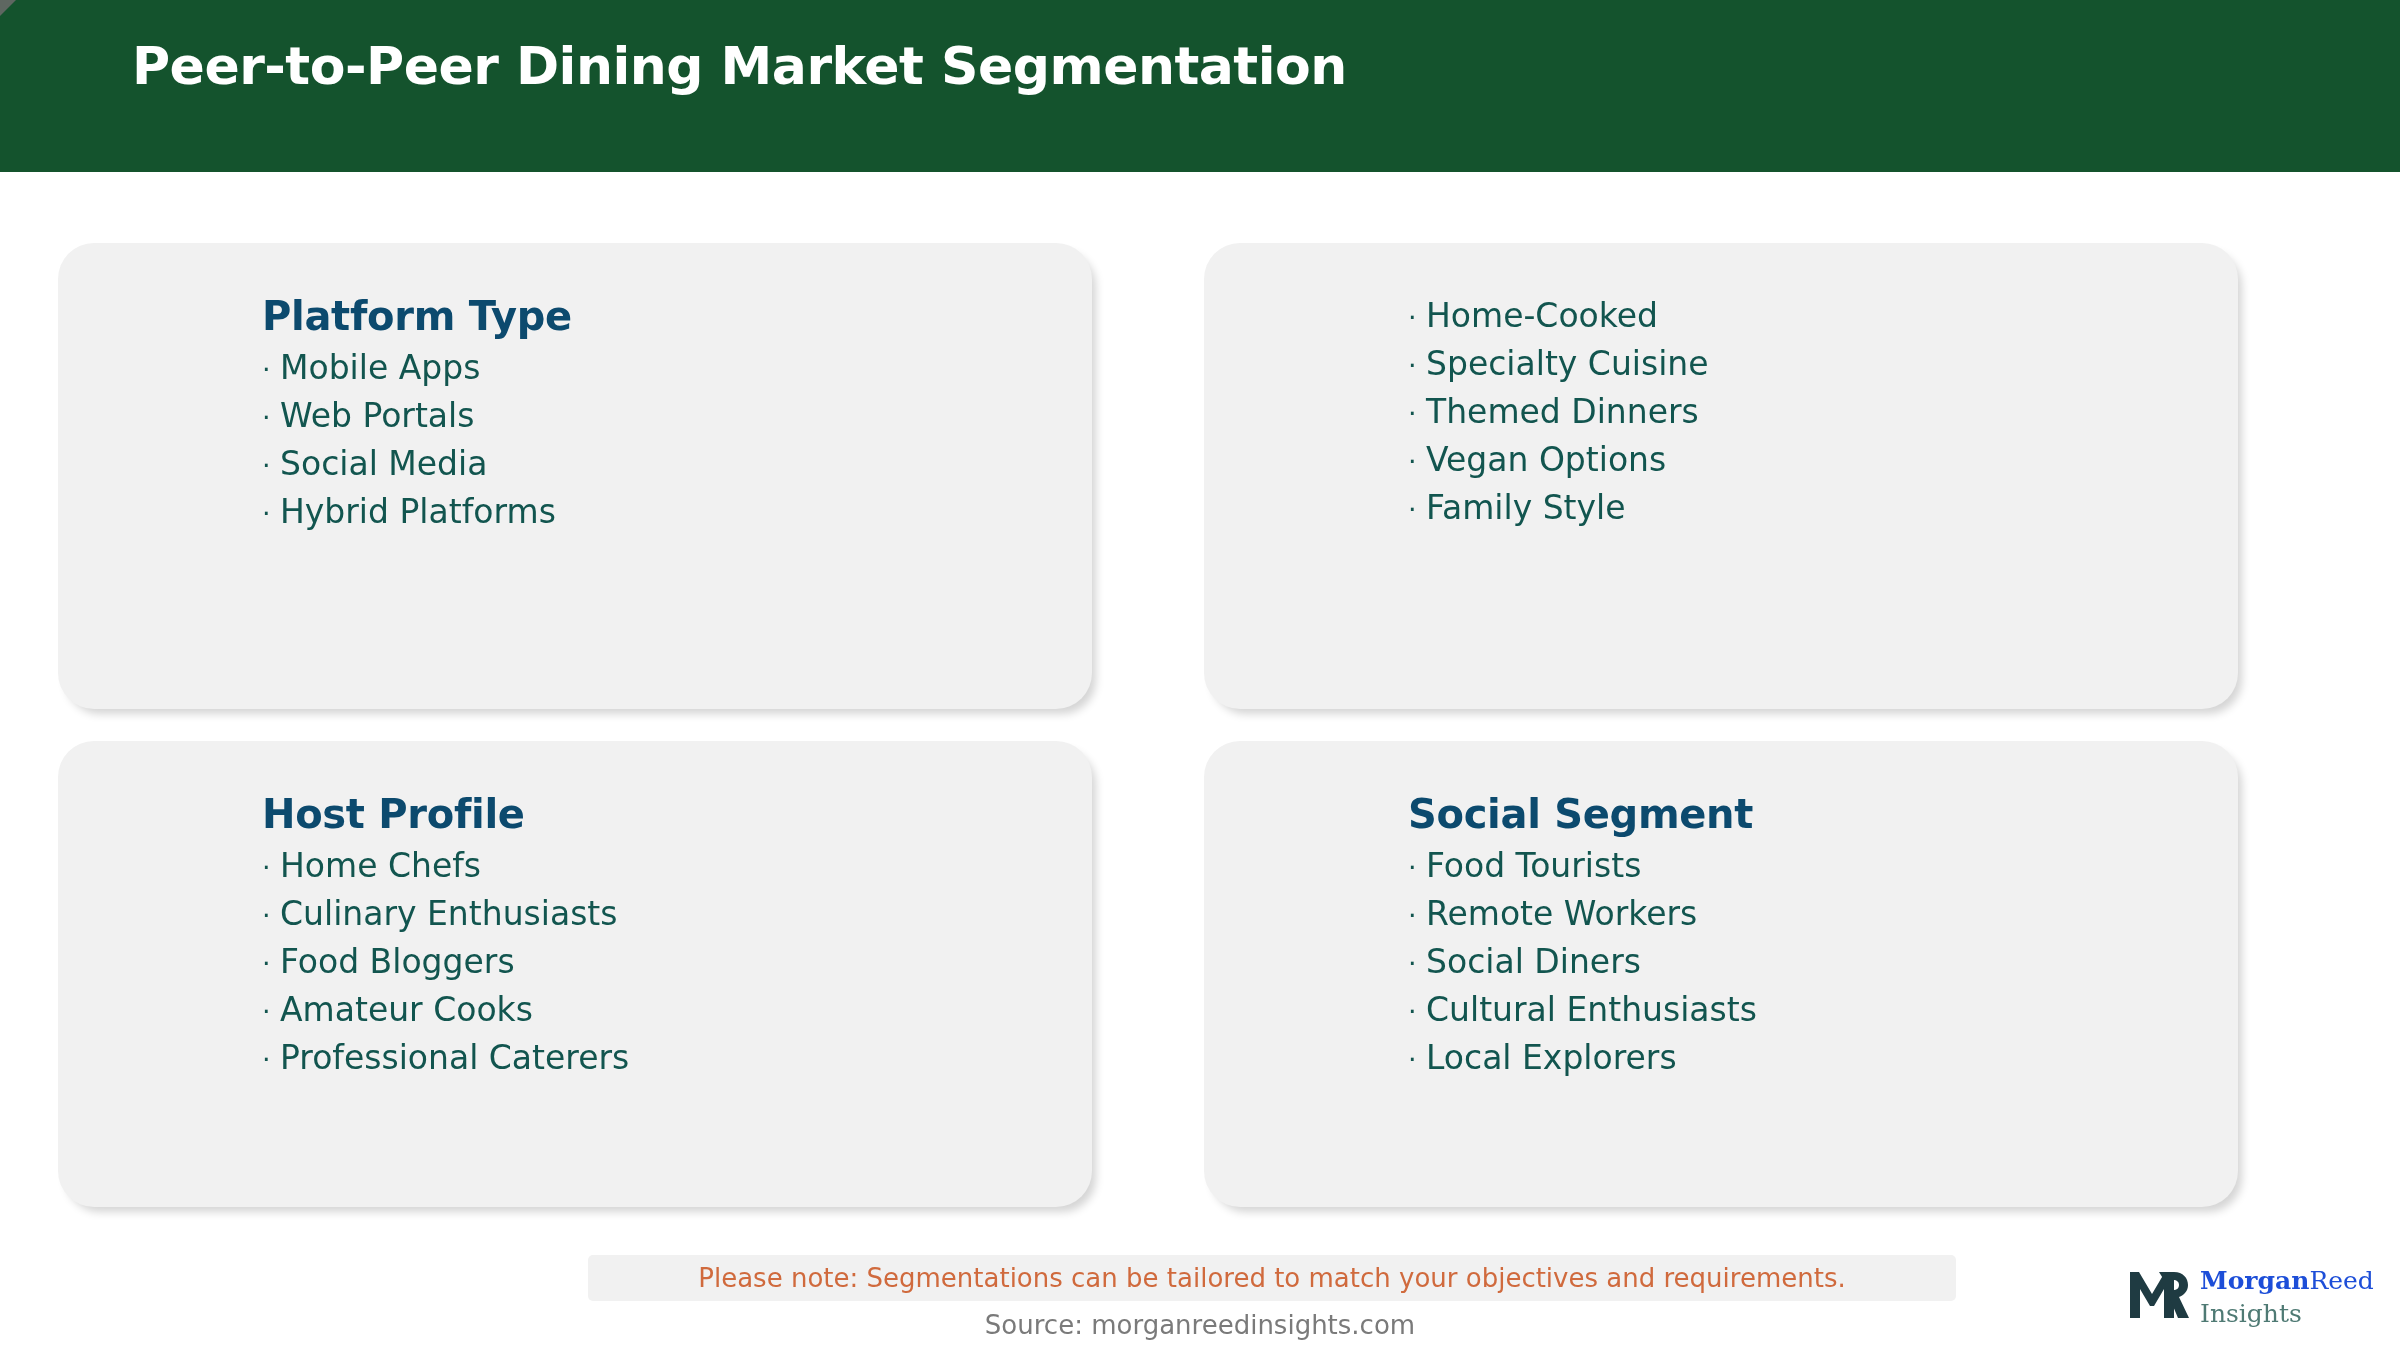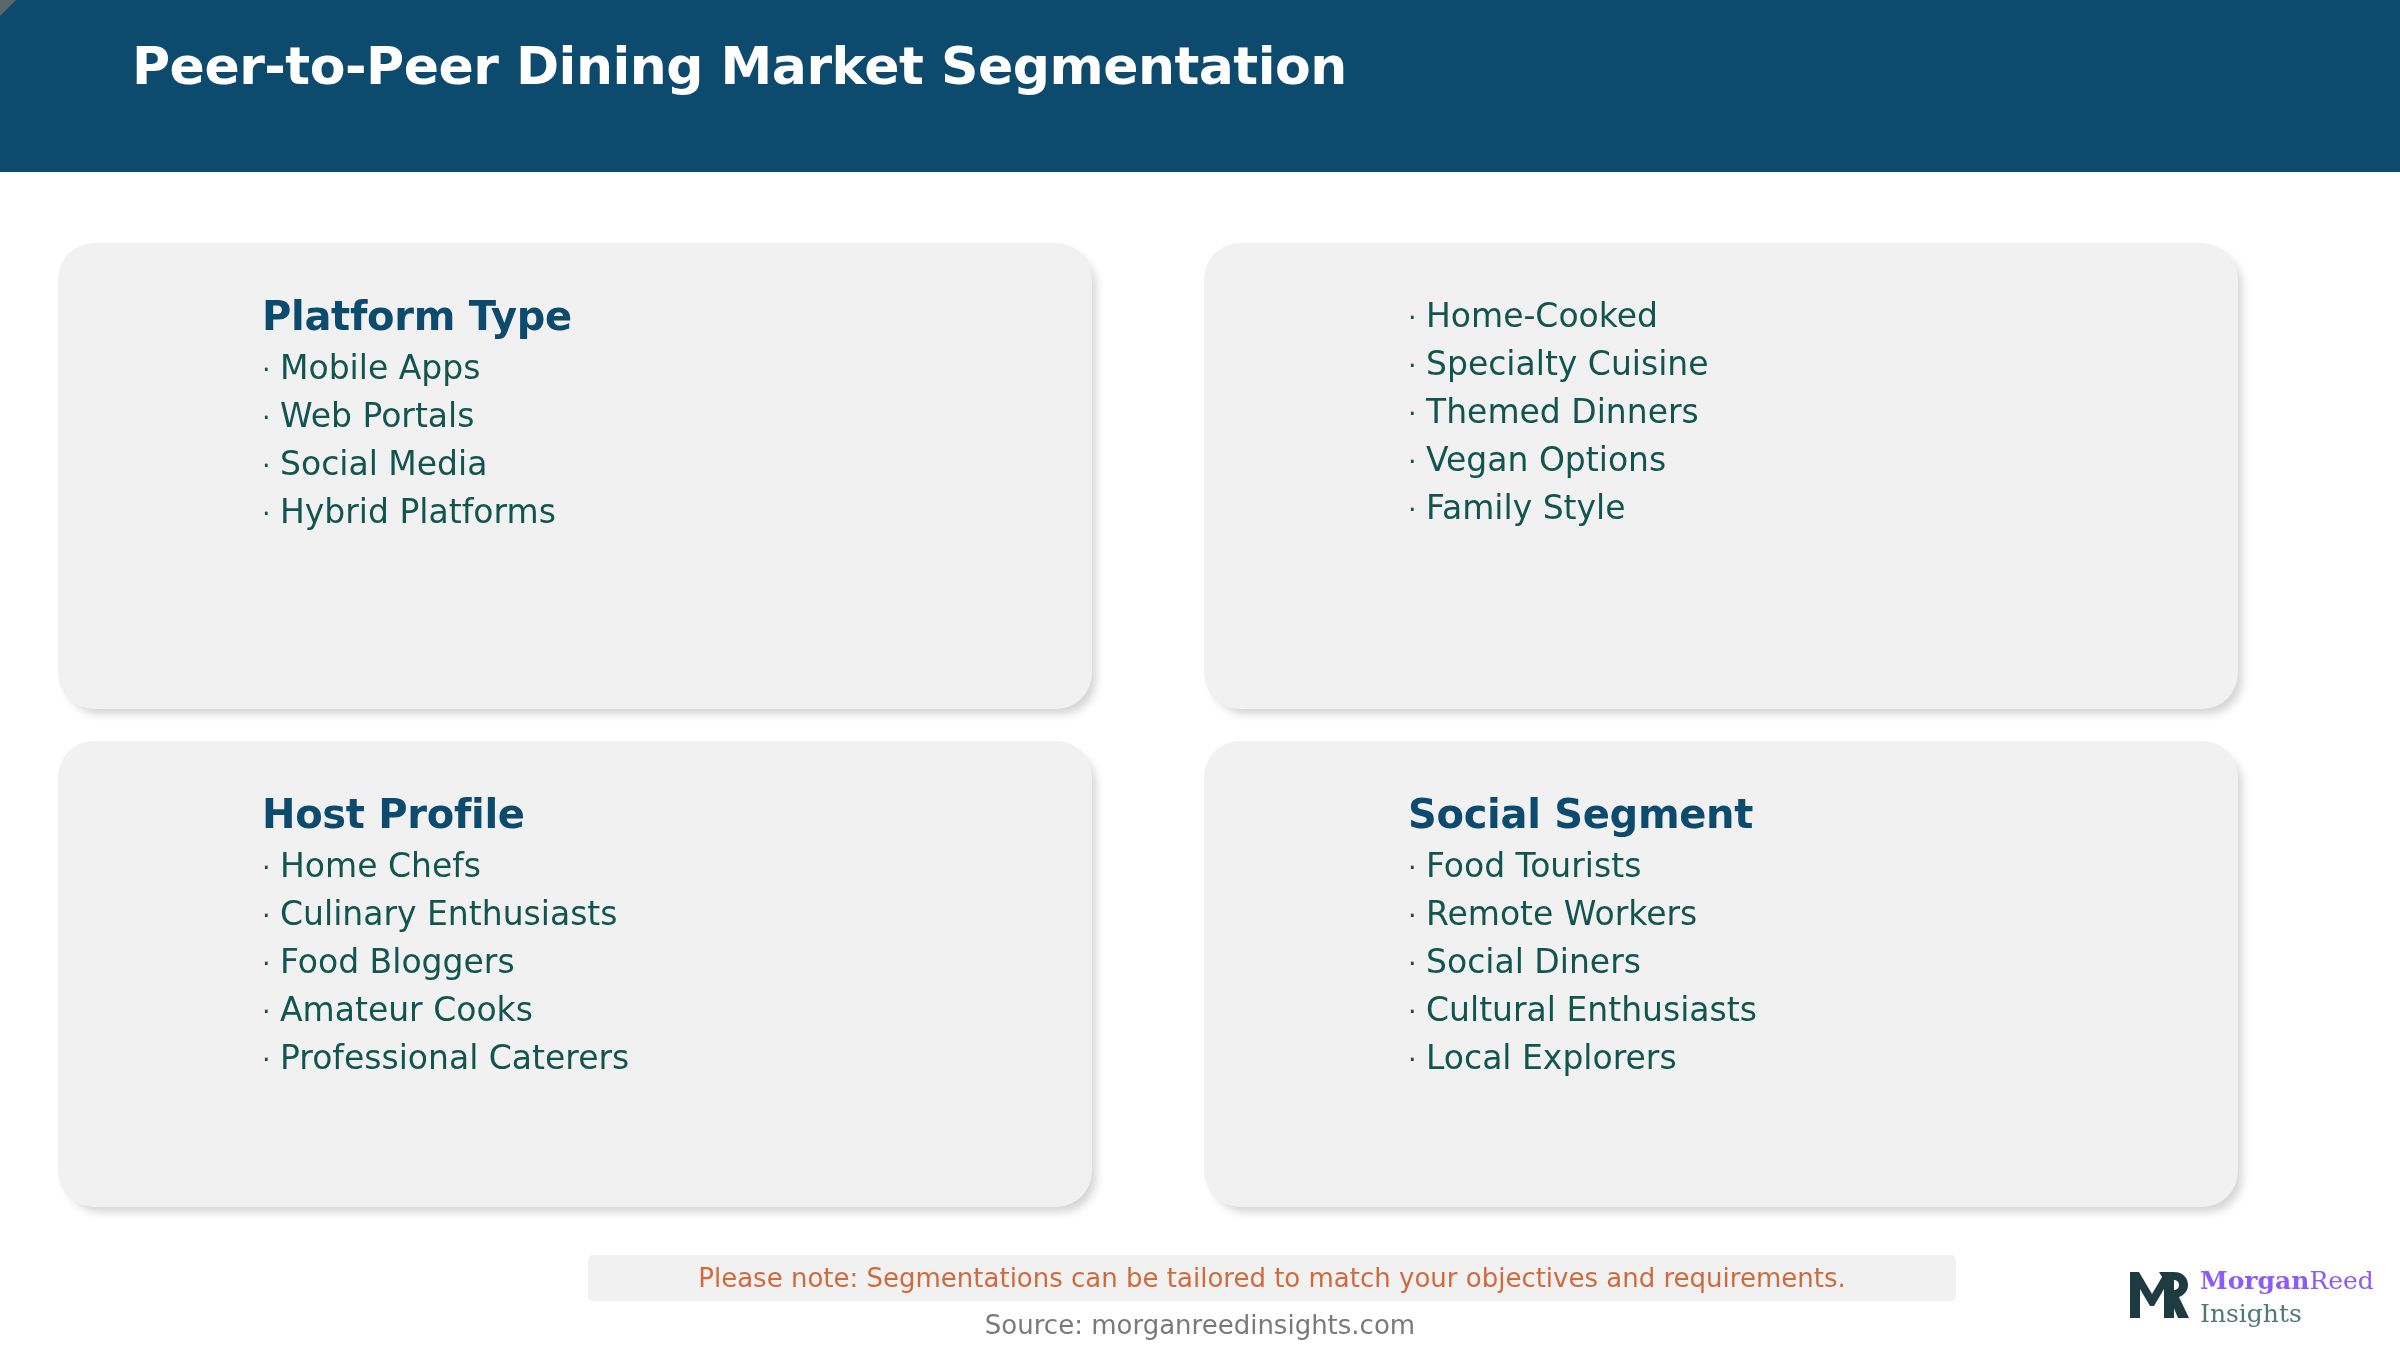--- a/index.html
+++ b/index.html
@@ -16,21 +16,21 @@
     -webkit-font-smoothing: antialiased;
   }
 
   
   #header-bar {
     position: absolute;
     left: 0;
     top: 0;
     width: 2400px;
     height: 172px;
-    background: #0c4a6e;
+    background: #14532d;
   }
   #header-corner-artifact {
     position: absolute;
     left: 0;
     top: 0;
     width: 0;
     height: 0;
     border-top: 16px solid #6b6b6b;
     border-right: 16px solid transparent;
     opacity: .85;
@@ -143,21 +143,21 @@
     flex: 0 0 auto;
   }
   #logo-wordmark {
     display: flex;
     flex-direction: column;
     line-height: 1.0;
     font-family: "DejaVu Serif", "Liberation Serif", serif;
   }
   #logo-line-1 {
     font-size: 25px;
-    color: #8b5cf6;
+    color: #1d4ed8;
     white-space: nowrap;
   }
   #logo-morgan { font-weight: bold; }
   #logo-reed { font-weight: normal; }
   #logo-line-2 {
     font-size: 25px;
     color: #4f7a74;
     white-space: nowrap;
     margin-top: 8px;
   }

